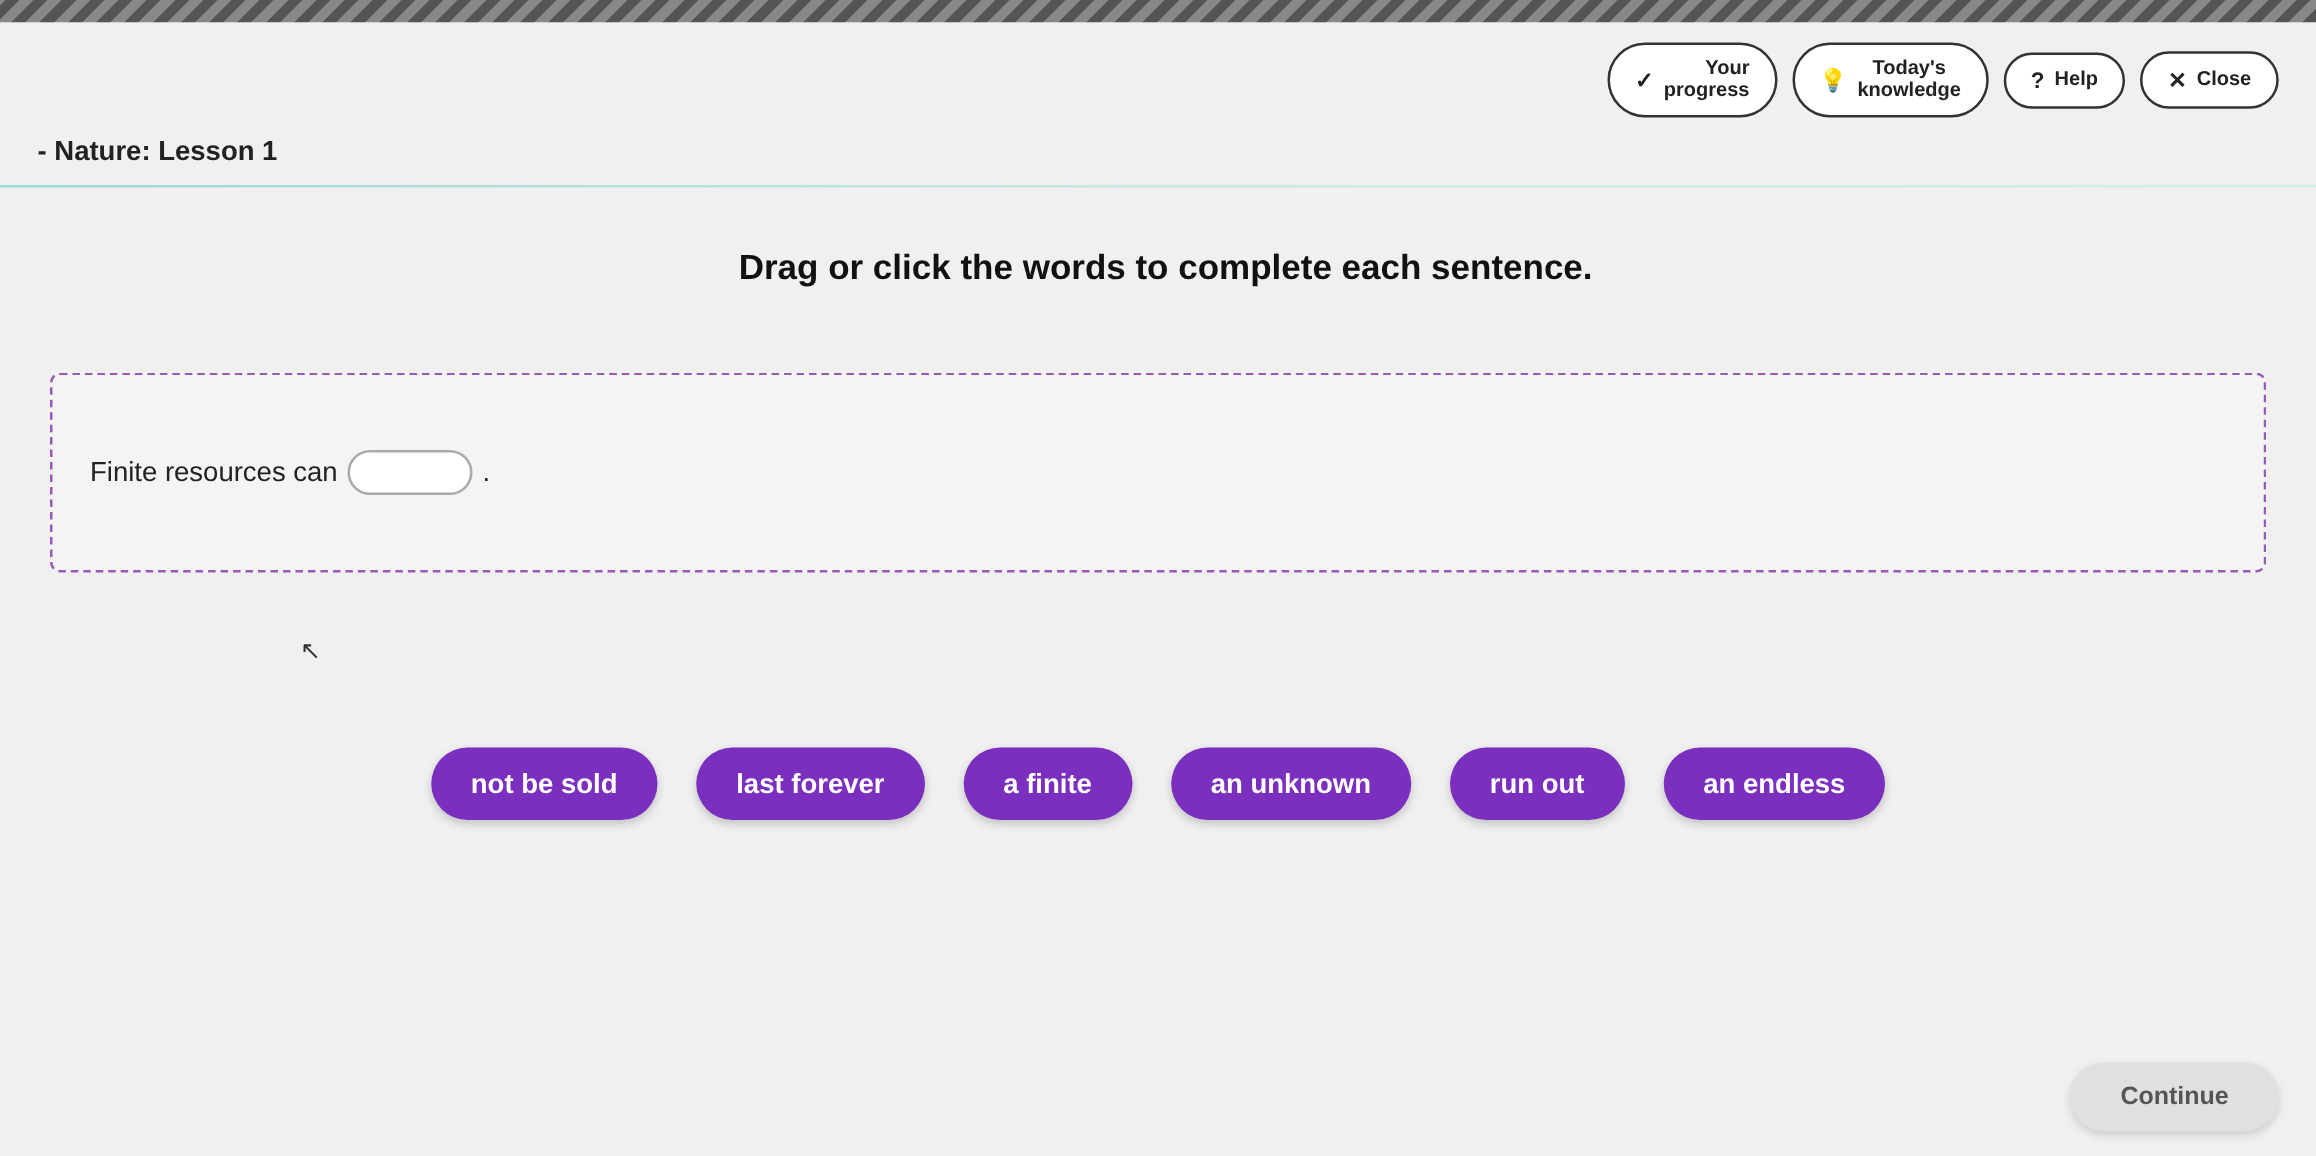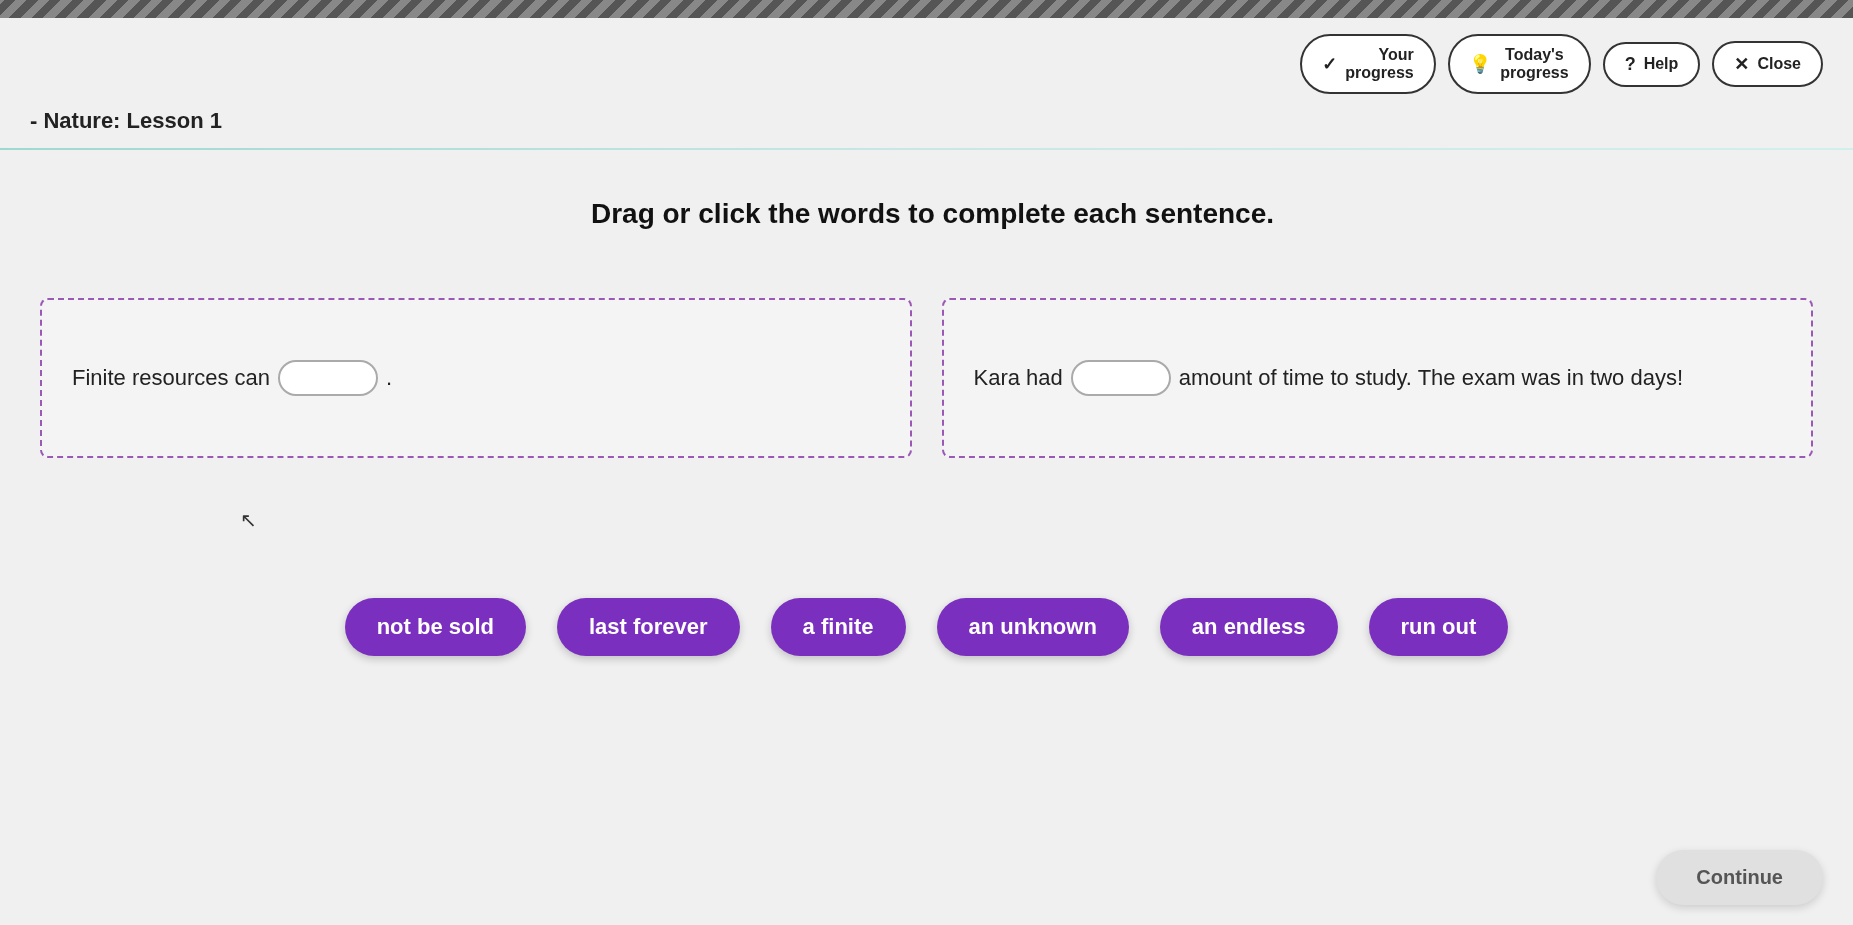--- a/index.html
+++ b/index.html
@@ -214,21 +214,21 @@
 
   <div class="header-nav">
     <button class="nav-btn progress-btn">
       <span class="icon">✓</span>
       <span style="white-space:pre-line;text-align:right;">Your
 progress</span>
     </button>
     <button class="nav-btn knowledge-btn">
       <span class="icon">💡</span>
       <span style="white-space:pre-line;">Today's
-progress</span>
+knowledge</span>
     </button>
     <button class="nav-btn help-btn">
       <span class="icon">?</span>
       <span>Help</span>
     </button>
     <button class="nav-btn close-btn">
       <span class="icon">✕</span>
       <span>Close</span>
     </button>
   </div>
@@ -240,45 +240,40 @@
   <div class="instruction">Drag or click the words to complete each sentence.</div>
 
   <div class="sentence-area">
 
     <div class="sentence-box">
       <span>Finite resources can</span>
       <span class="blank"></span>
       <span>.</span>
     </div>
 
-    <div class="sentence-box">
-      <span>Kara had</span>
-      <span class="blank"></span>
-      <span>amount of time to study. The exam was in two days!</span>
-    </div>
   </div>
 
   <div class="cursor-indicator">↖</div>
 
   <div class="word-chips">
     <div class="word-chip">
       <span>not be sold</span>
     </div>
     <div class="word-chip">
       <span>last forever</span>
     </div>
     <div class="word-chip">
       <span>a finite</span>
     </div>
     <div class="word-chip">
       <span>an unknown</span>
     </div>
     <div class="word-chip">
+      <span>run out</span>
+    </div>
+    <div class="word-chip">
       <span>an endless</span>
     </div>
-    <div class="word-chip">
-      <span>run out</span>
-    </div>
   </div>
 
   <button class="continue-btn">Continue</button>
 
 </div>
 
 </body></html>

